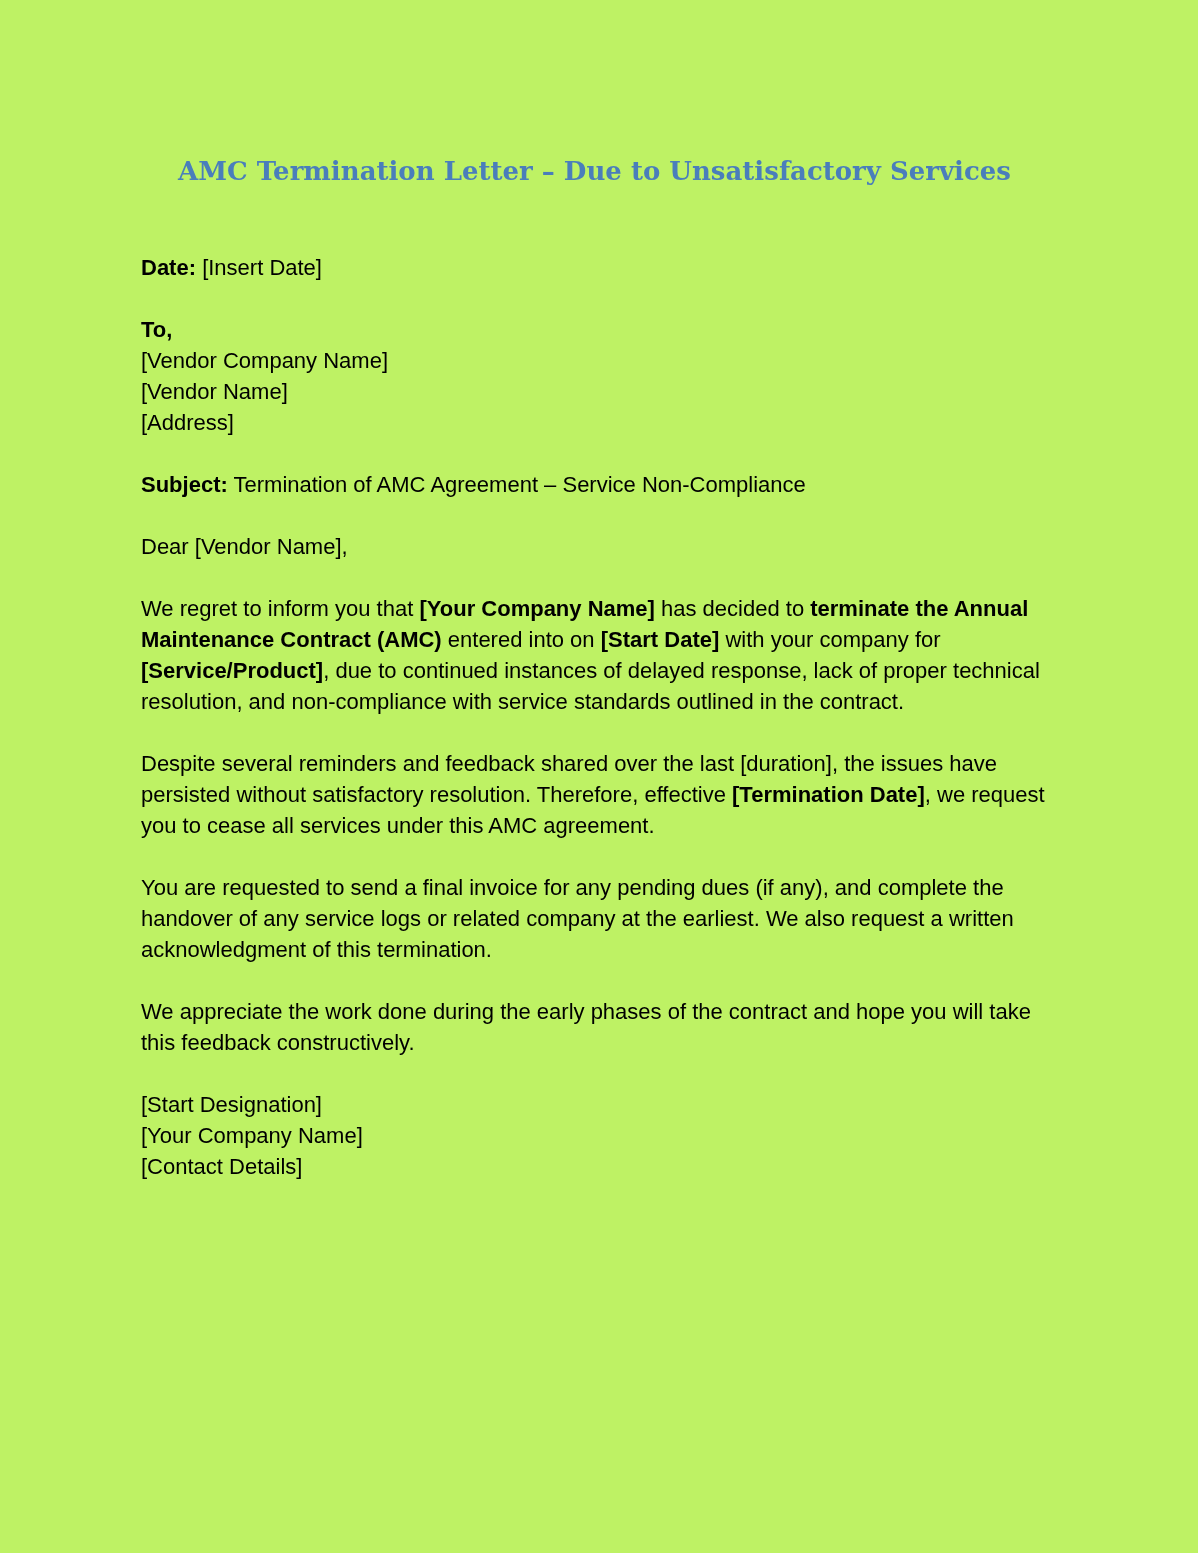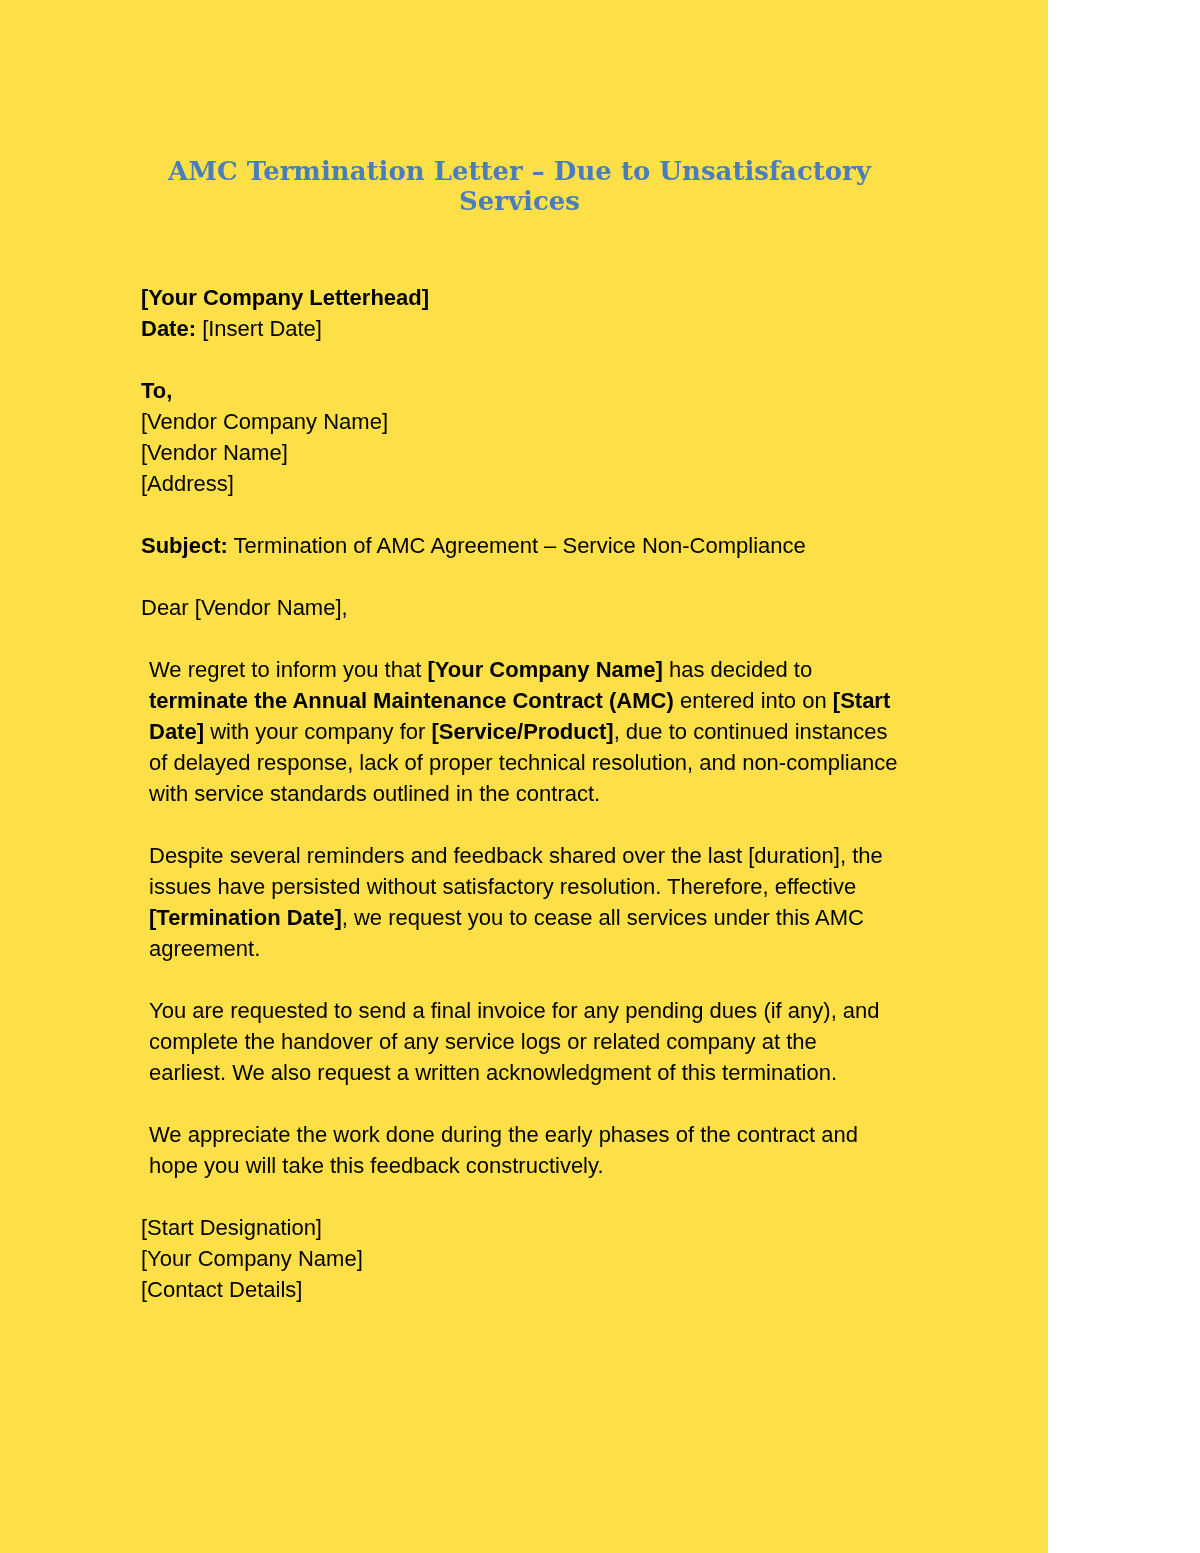--- a/index.html
+++ b/index.html
@@ -2,24 +2,24 @@
 <html><head>
 <meta charset="utf-8">
 <style>
   html, body {
     margin: 0;
     padding: 0;
     background: #ffffff;
   }
   .page {
     position: relative;
-    width: 1048px;
+    width: 1198px;
     min-height: 1553px;
     box-sizing: border-box;
-    background: #fde047;
+    background: #bef264;
     padding: 156px 150px 60px 141px;
     font-family: "Liberation Sans", sans-serif;
     font-size: 22px;
     line-height: 31px;
     color: #000000;
   }
   .title {
     text-align: center;
     font-family: "DejaVu Serif", serif;
     font-weight: bold;
@@ -28,35 +28,34 @@
     color: #4a7ebb;
     margin: 0 0 66px 0;
   }
   .block {
     margin: 0 0 31px 0;
   }
   .line {
     min-height: 31px;
   }
   .para {
-    margin: 0 0 31px 8px;
+    margin: 0 0 31px 0;
   }
   .b {
     font-weight: bold;
   }
 </style>
 </head>
 <body>
 
 <div class="page">
 
   <h1 class="title">AMC Termination Letter – Due to Unsatisfactory Services</h1>
 
   <div class="block">
-    <div class="line b">[Your Company Letterhead]</div>
     <div class="line"><span class="b">Date:</span> <span>[Insert Date]</span></div>
   </div>
 
   <div class="block">
     <div class="line b">To,</div>
     <div class="line">[Vendor Company Name]</div>
     <div class="line">[Vendor Name]</div>
     <div class="line">[Address]</div>
   </div>
 

